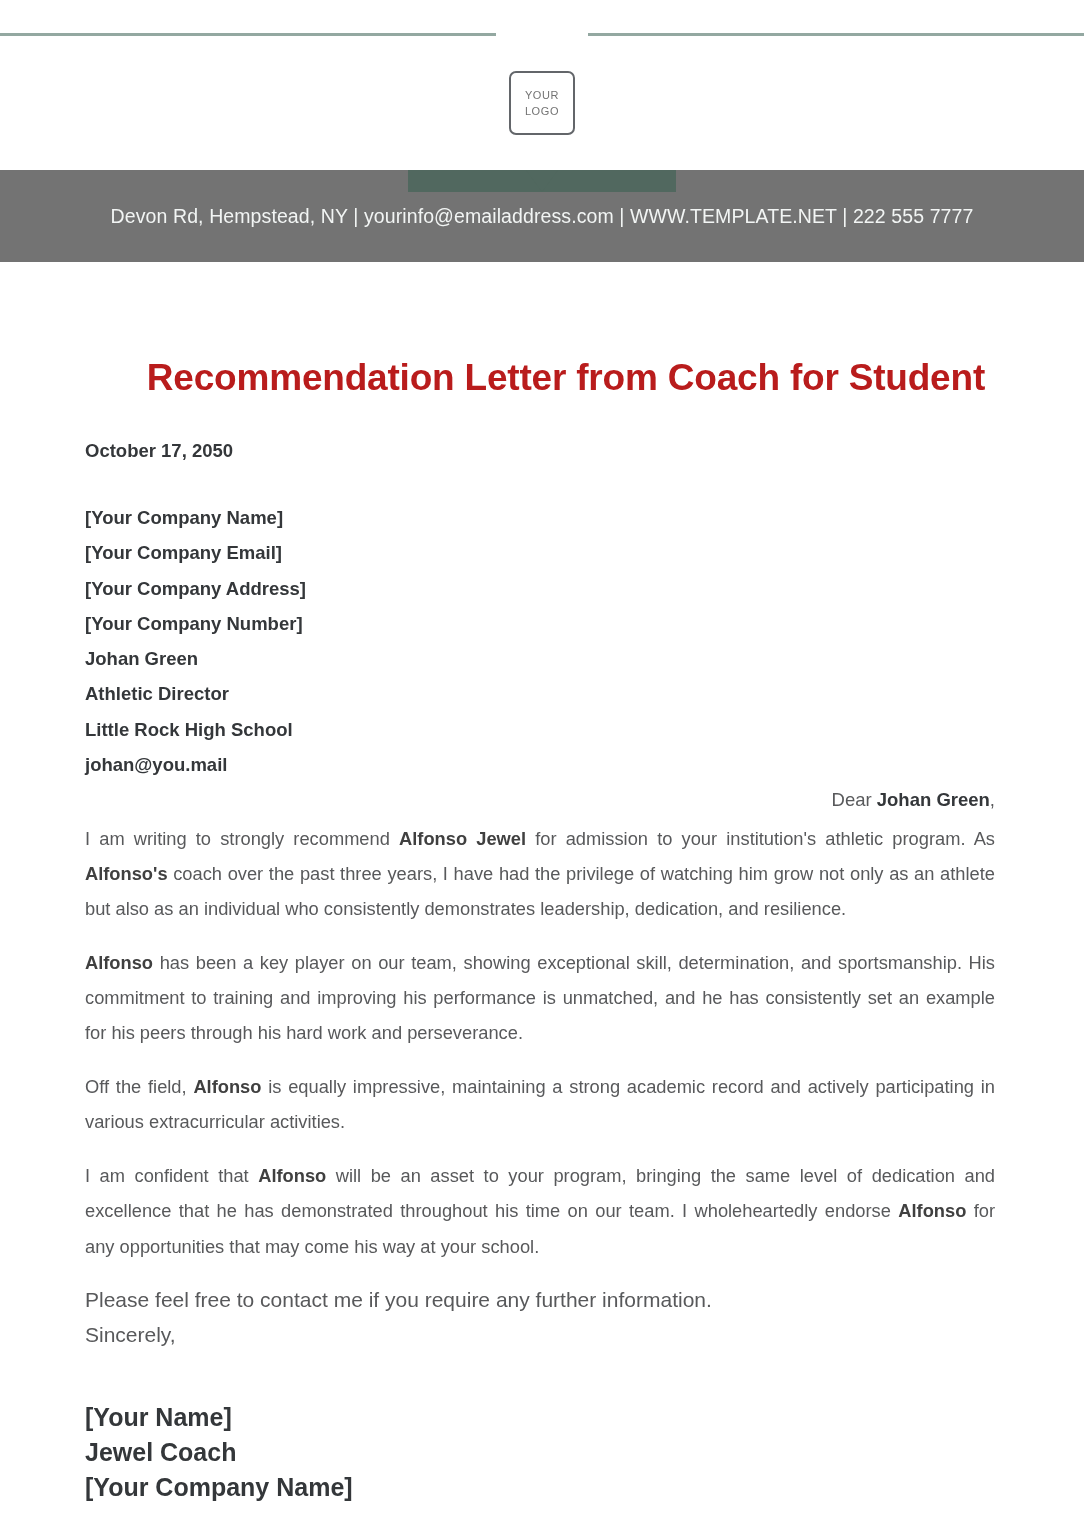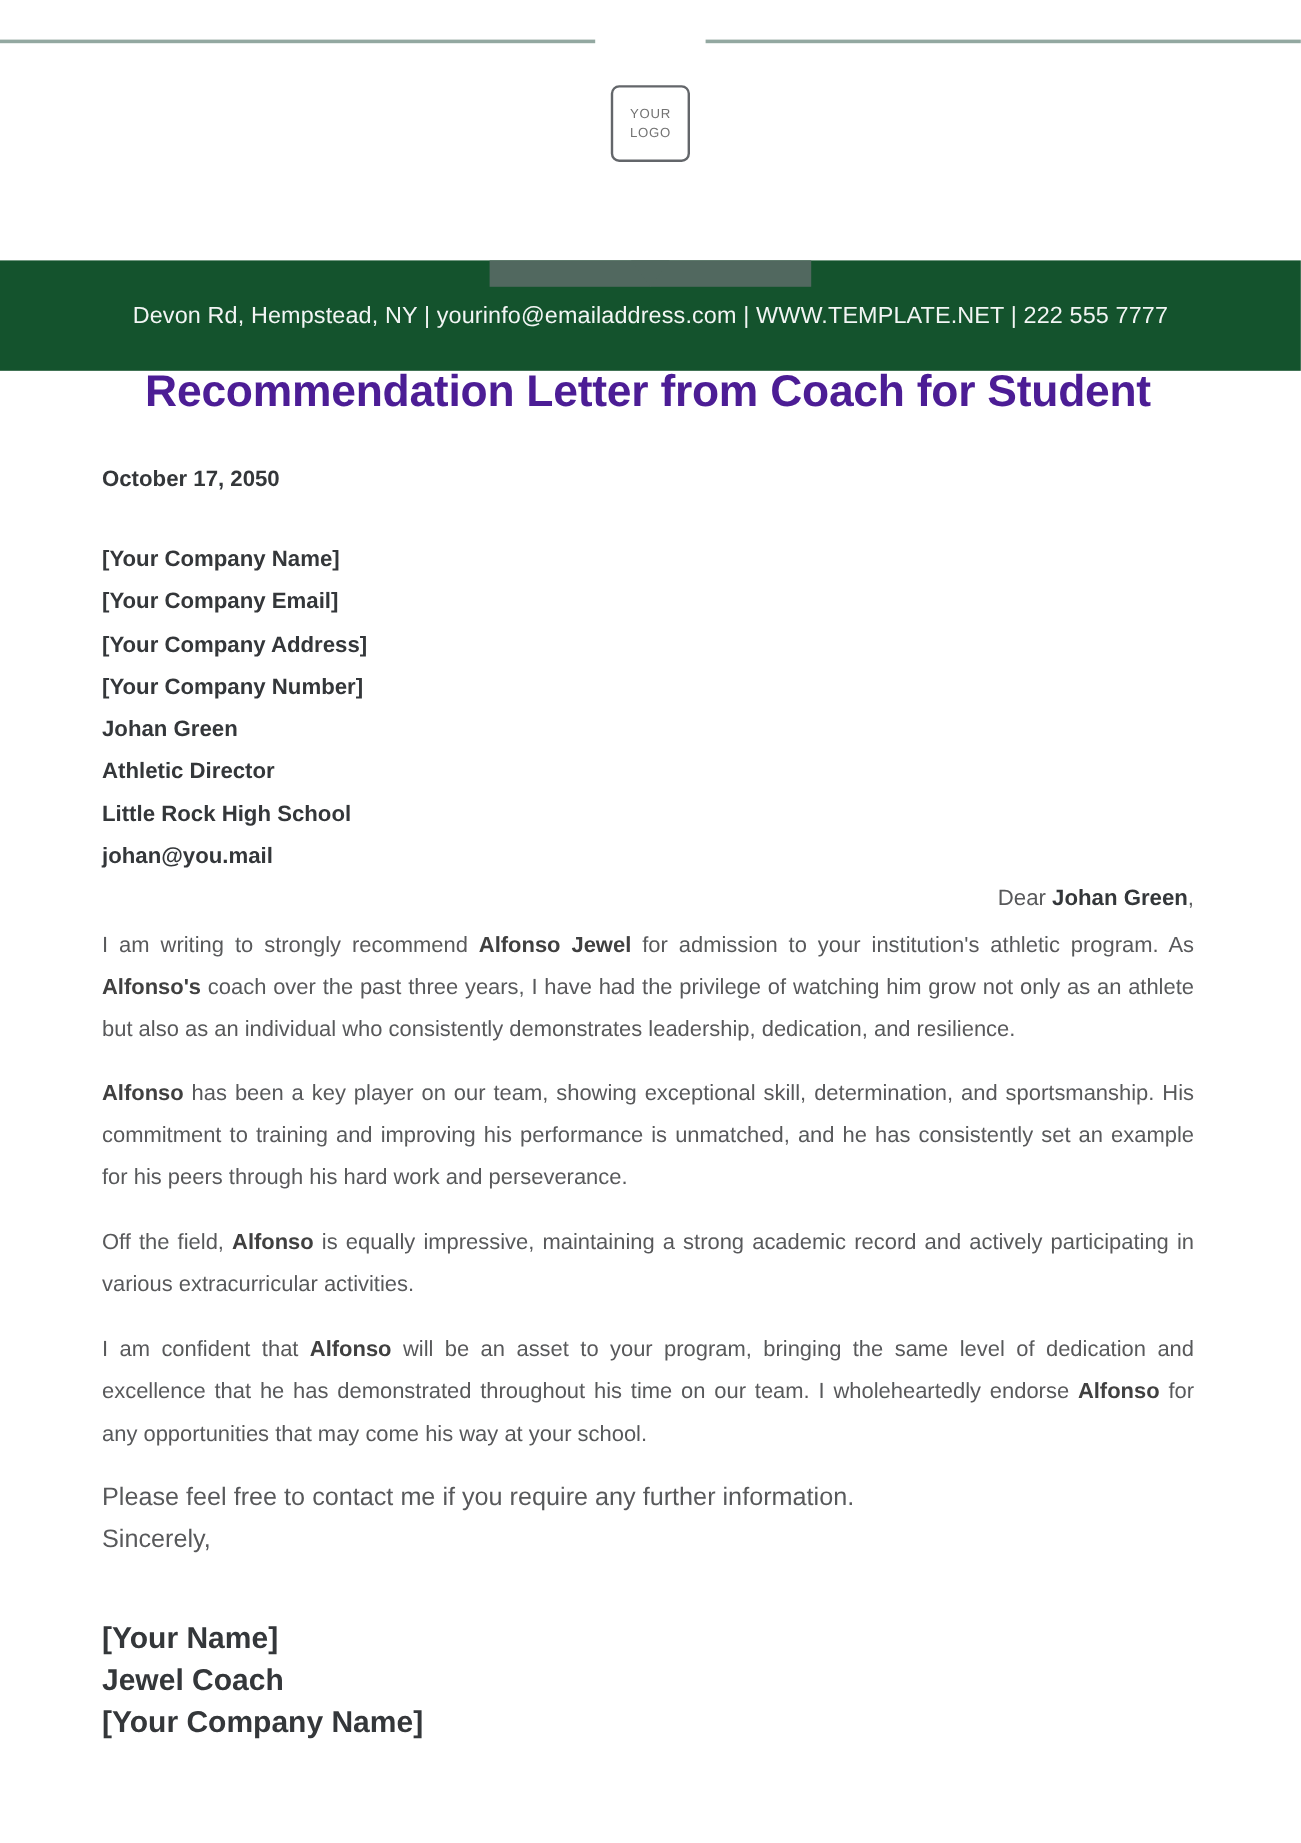--- a/index.html
+++ b/index.html
@@ -67,22 +67,21 @@
     font-family: "Liberation Sans", sans-serif;
   }
 
   
   .banner {
     position: absolute;
     top: 170px;
     left: 0;
     width: 1084px;
     height: 92px;
-    background: #14532d;
-    margin-top: 47px;
+    background: #737373;
   }
   .banner-notch {
     position: absolute;
     top: 0;
     left: 50%;
     transform: translateX(-50%);
     width: 0;
     height: 0;
     border-top: 22px solid #51685f;
     border-left: 16px solid transparent;
@@ -114,27 +113,27 @@
 
   
   .content {
     position: absolute;
     top: 262px;
     left: 85px;
     width: 910px;
   }
 
   .title {
-    margin: 40px 0 0 0;
+    margin: 92px 0 0 0;
     padding: 0 10px;
     font-size: 37px;
     line-height: 47px;
     font-weight: bold;
-    text-align: center;
-    color: #4c1d95;
+    text-align: right;
+    color: #b91c1c;
     letter-spacing: -0.2px;
   }
 
   .date {
     margin-top: 36px;
     font-size: 18.5px;
     font-weight: bold;
     color: #34373a;
     line-height: 27px;
   }

